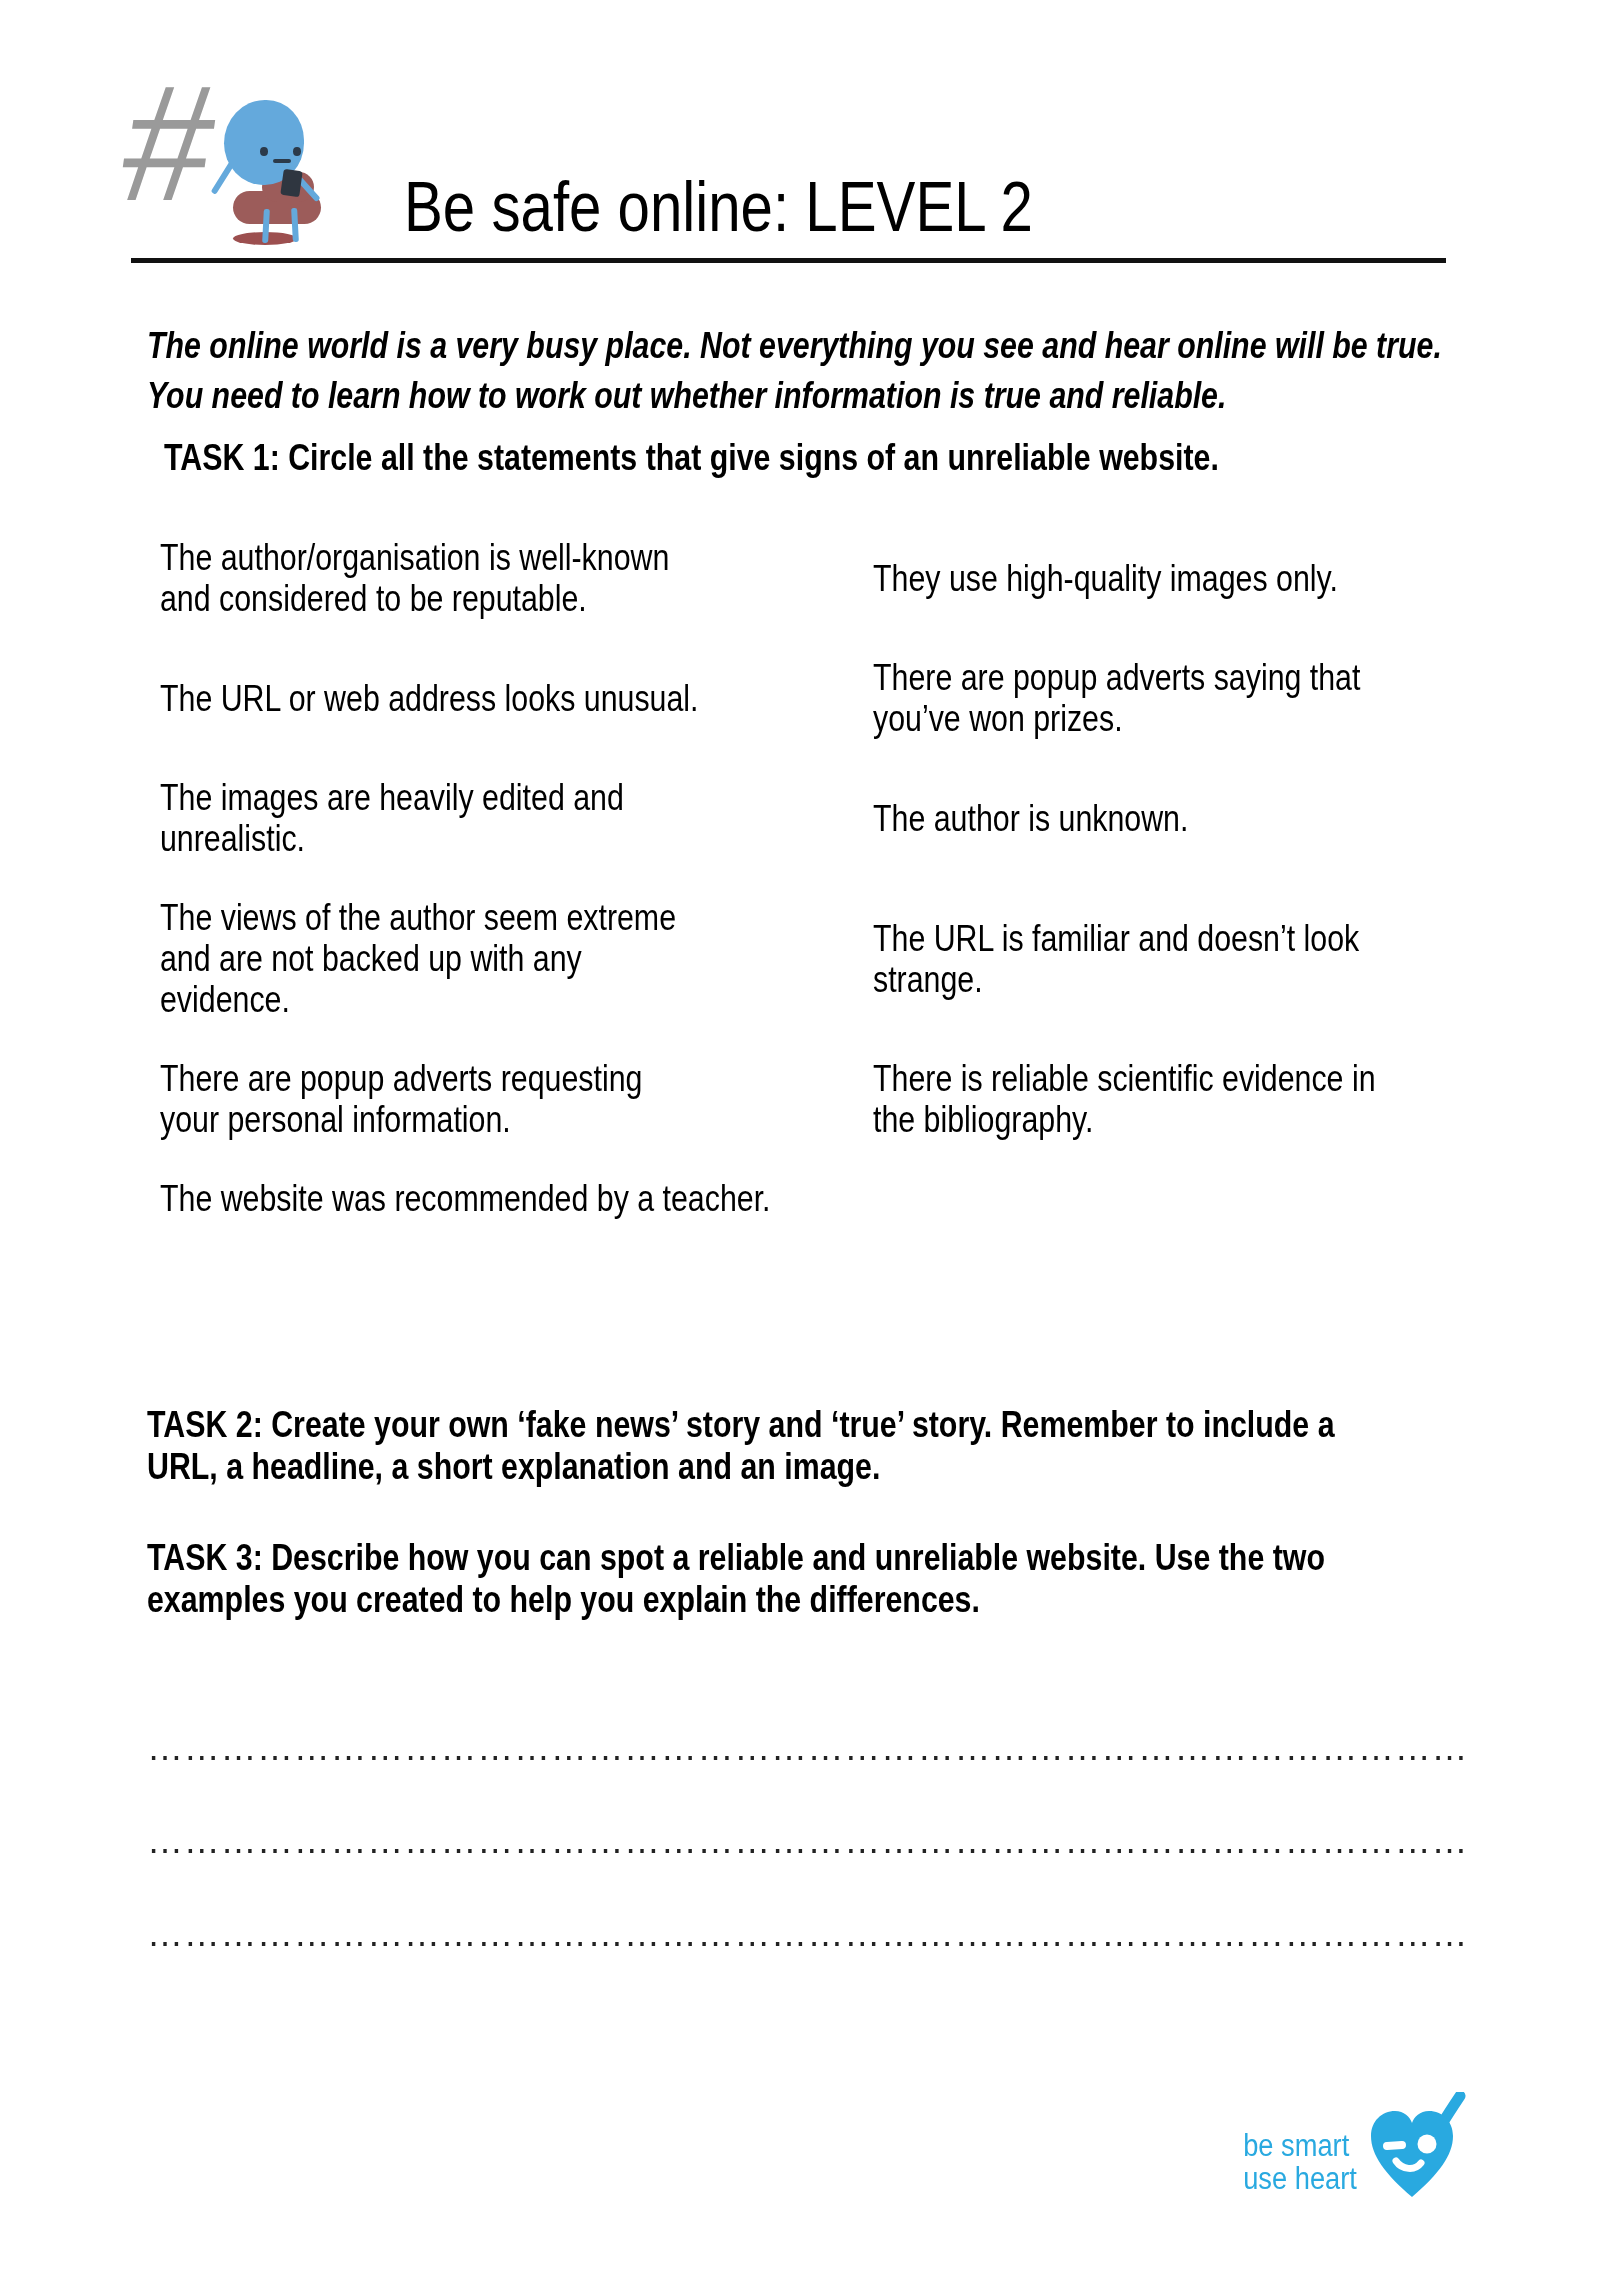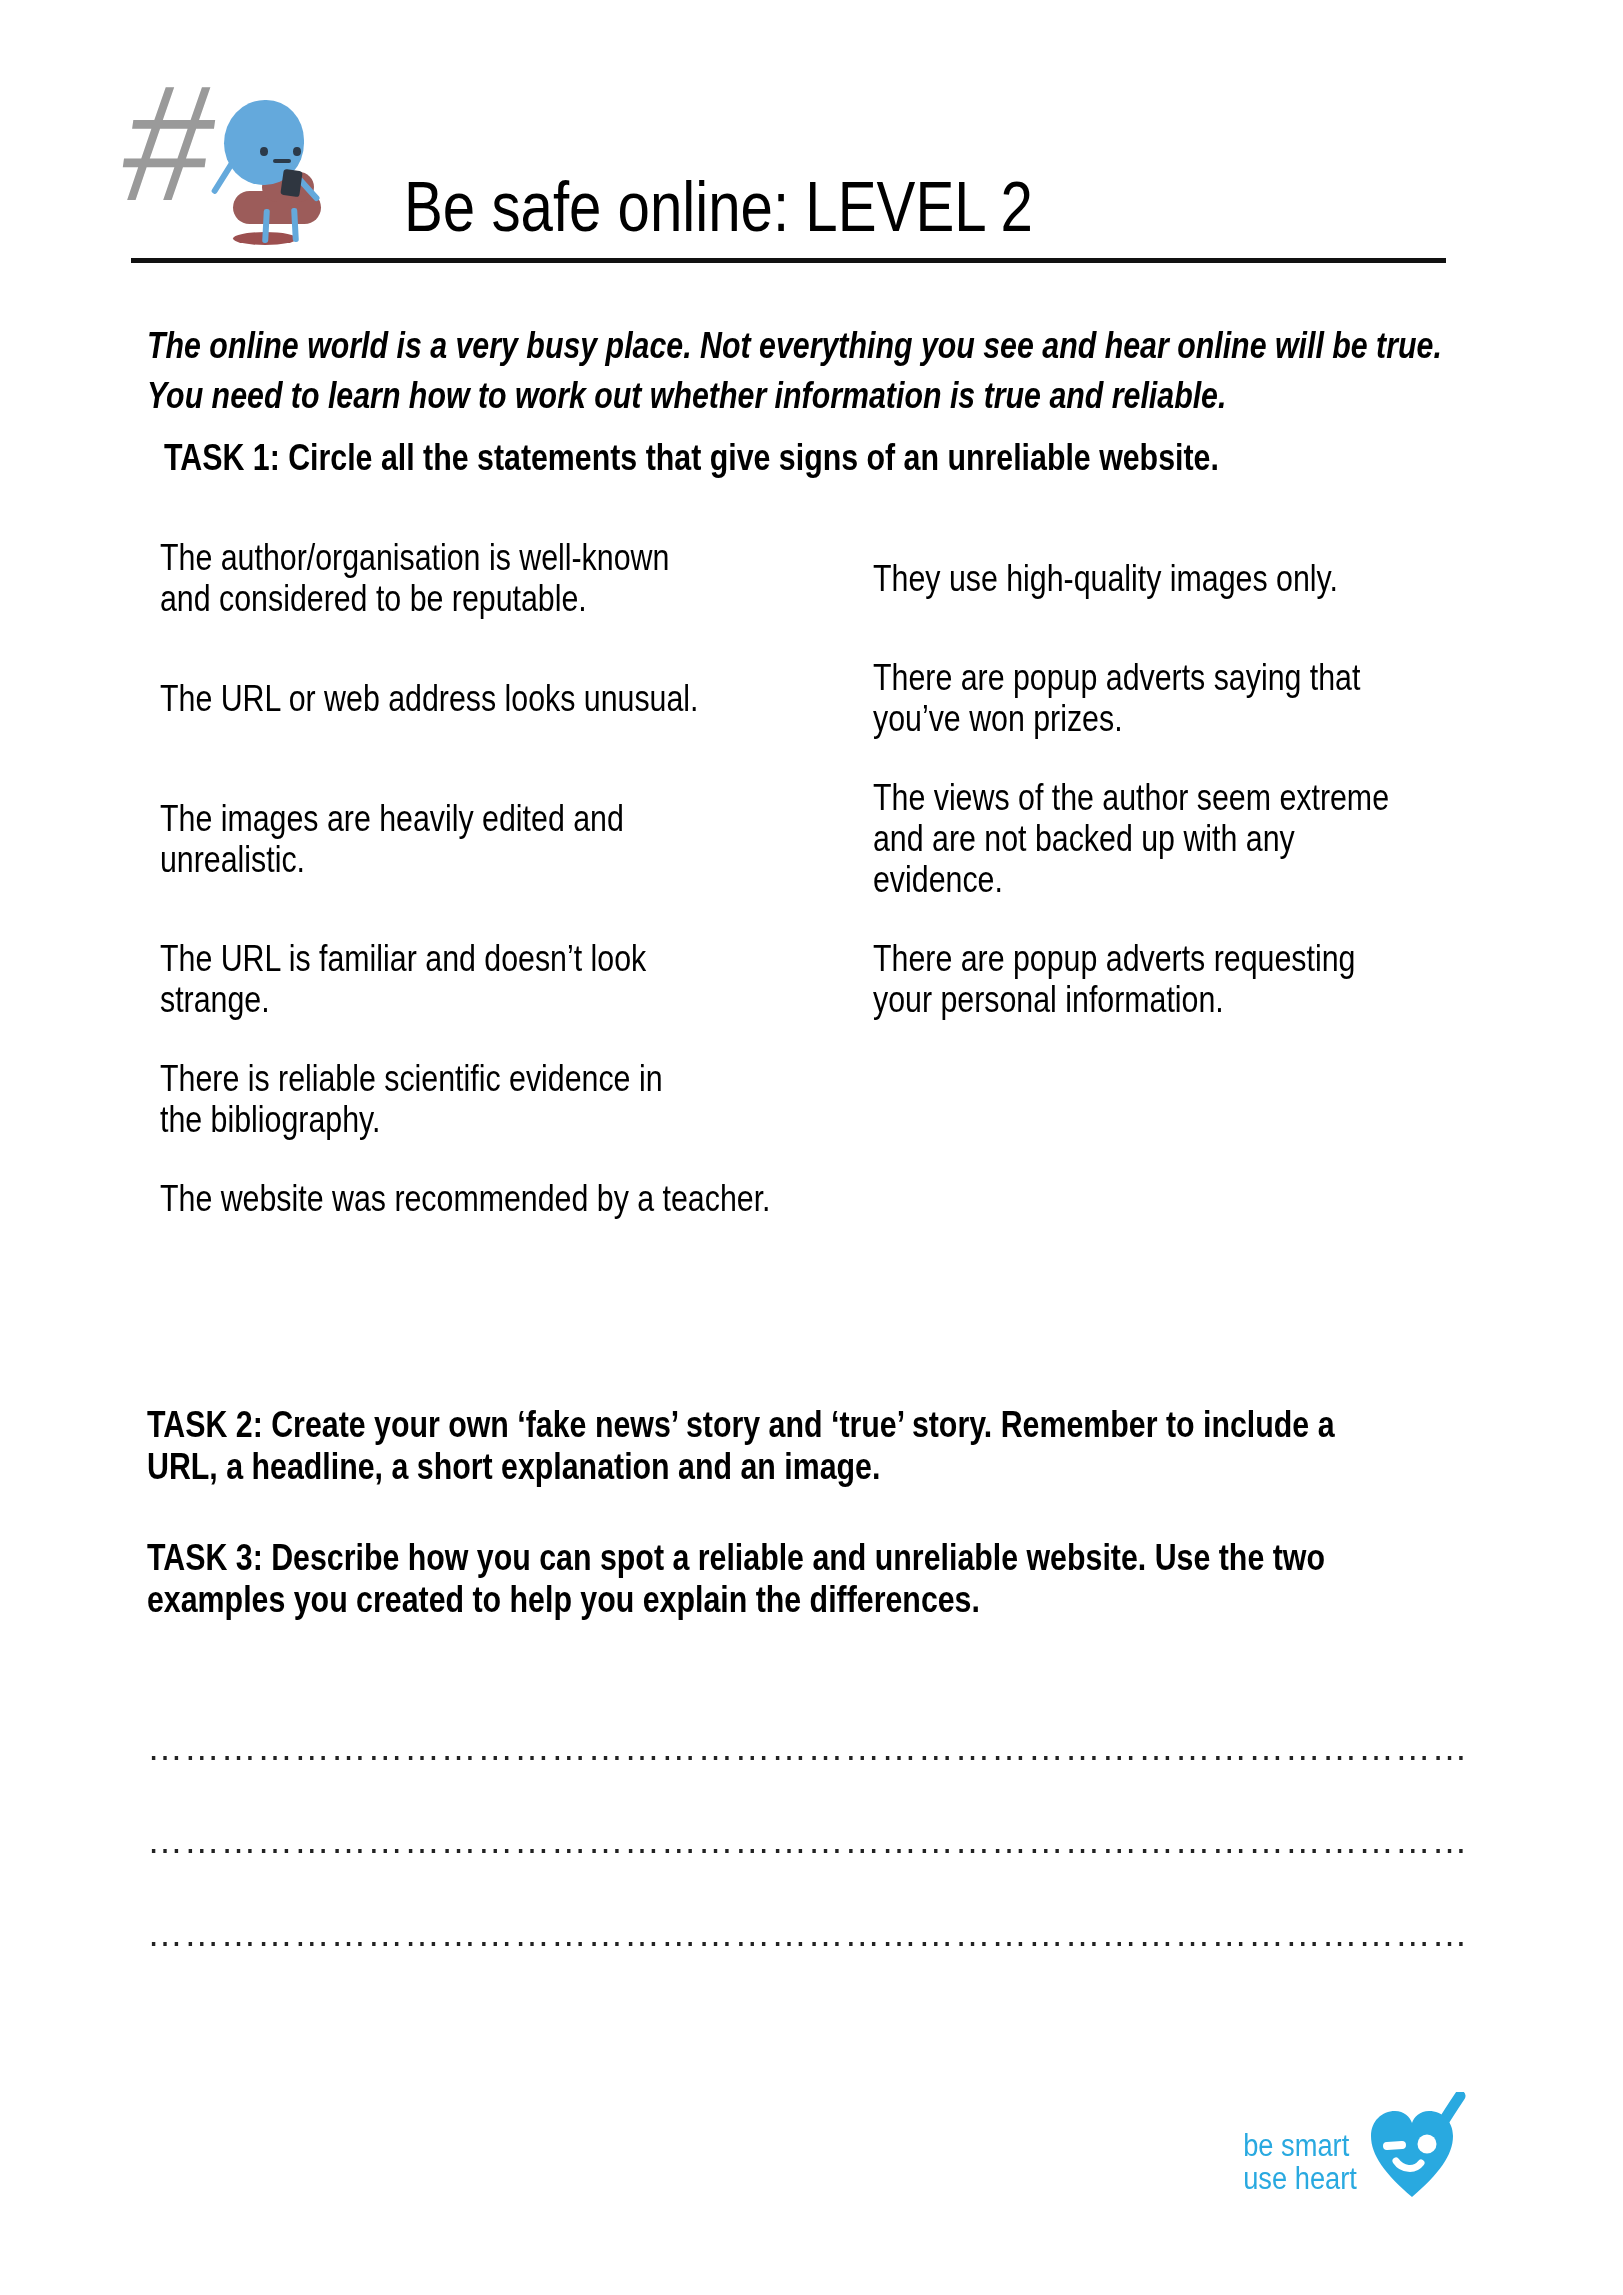--- a/index.html
+++ b/index.html
@@ -153,20 +153,23 @@
     </div>
     <div class="cell">
       <div class="line">There are popup adverts saying that</div>
       <div class="line">you’ve won prizes.</div>
     </div>
     <div class="cell">
       <div class="line">The images are heavily edited and</div>
       <div class="line">unrealistic.</div>
     </div>
     <div class="cell">
+      <div class="line">The author is unknown.</div>
+    </div>
+    <div class="cell">
       <div class="line">The views of the author seem extreme</div>
       <div class="line">and are not backed up with any</div>
       <div class="line">evidence.</div>
     </div>
     <div class="cell">
       <div class="line">The URL is familiar and doesn’t look</div>
       <div class="line">strange.</div>
     </div>
     <div class="cell">
       <div class="line">There are popup adverts requesting</div>

